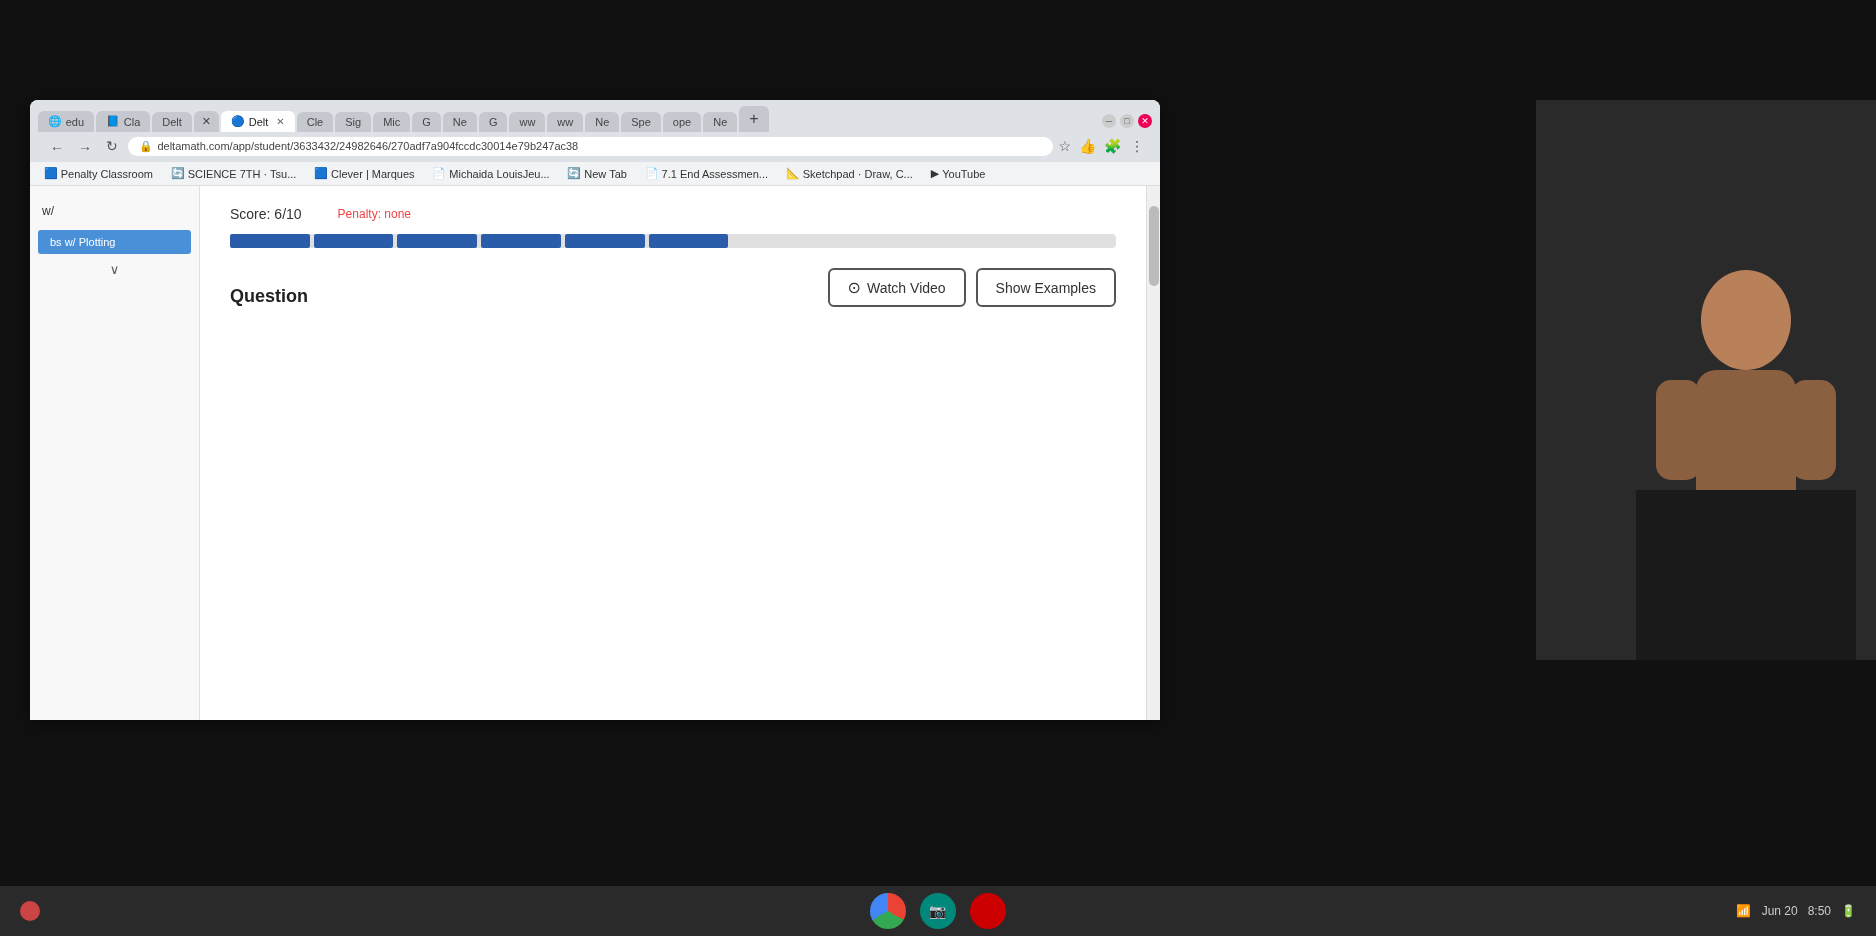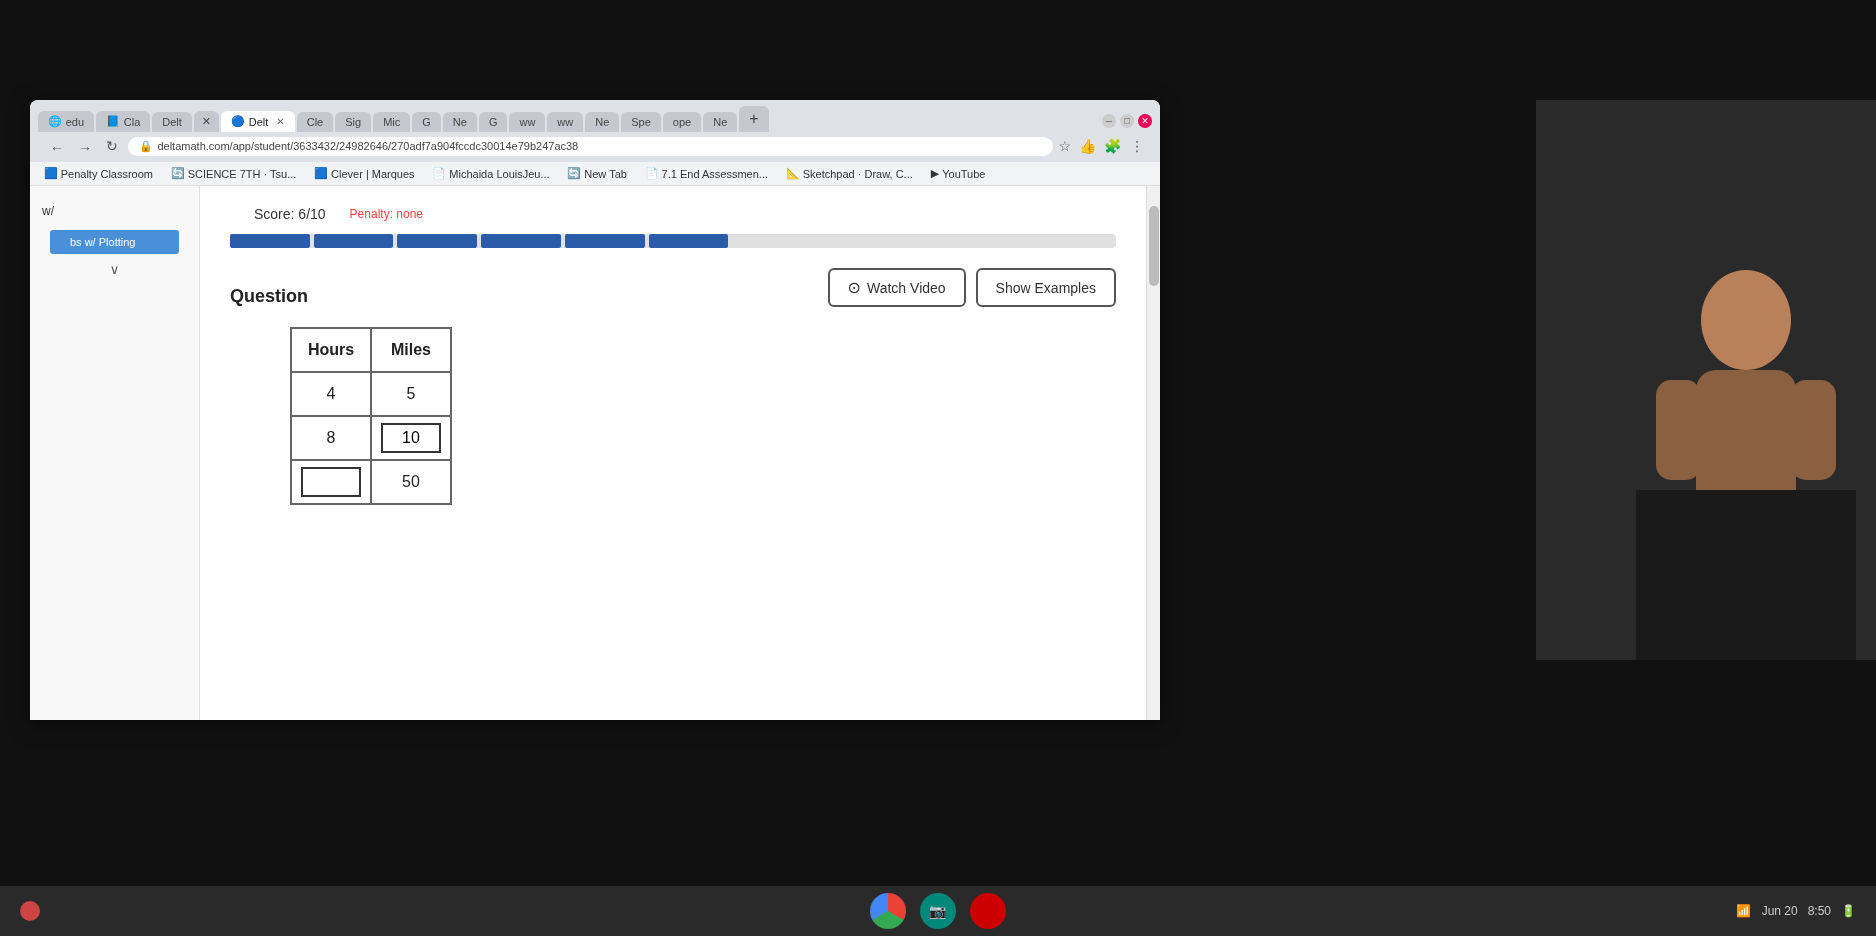--- a/index.html
+++ b/index.html
@@ -184,39 +184,38 @@
       font-size: 12px;
       color: #333;
       padding: 8px 12px;
       cursor: pointer;
     }
 
     .sidebar-item-blue {
       background: #4a90d9;
       color: #fff;
       font-size: 11px;
-      padding: 6px 20px;
-      margin: 4px 20px;
+      padding: 6px 12px;
+      margin: 4px 8px;
       border-radius: 3px;
     }
 
     
     .main-area {
       flex: 1;
       padding: 20px 30px;
       overflow-y: auto;
     }
 
     
     .score-row {
       display: flex;
       align-items: center;
-      gap: 24px;
+      gap: 36px;
       margin-bottom: 12px;
-      margin-left: 24px;
     }
 
     .score-label {
       font-size: 14px;
       color: #333;
       font-weight: 500;
     }
 
     .penalty-label {
       font-size: 12px;
@@ -549,46 +548,20 @@
             <span style="font-size:16px;">⊙</span>
             <span>Watch Video</span>
           </button>
           <button class="btn-outline">
             <span>Show Examples</span>
           </button>
         </div>
       </div>
 
 
-      <table class="ratio-table">
-        <thead>
-          <tr>
-            <th>Hours</th>
-            <th>Miles</th>
-          </tr>
-        </thead>
-        <tbody>
-          <tr>
-            <td>4</td>
-            <td>5</td>
-          </tr>
-          <tr>
-            <td>8</td>
-            <td>
-              <input class="input-cell" type="text" value="10" style="">
-            </td>
-          </tr>
-          <tr>
-            <td>
-              <input class="input-cell" type="text" value="" style="">
-            </td>
-            <td>50</td>
-          </tr>
-        </tbody>
-      </table>
 
     </div>
 
     <div class="scroll-track">
       <div class="scroll-thumb"></div>
     </div>
 
   </div>
 </div>
 

